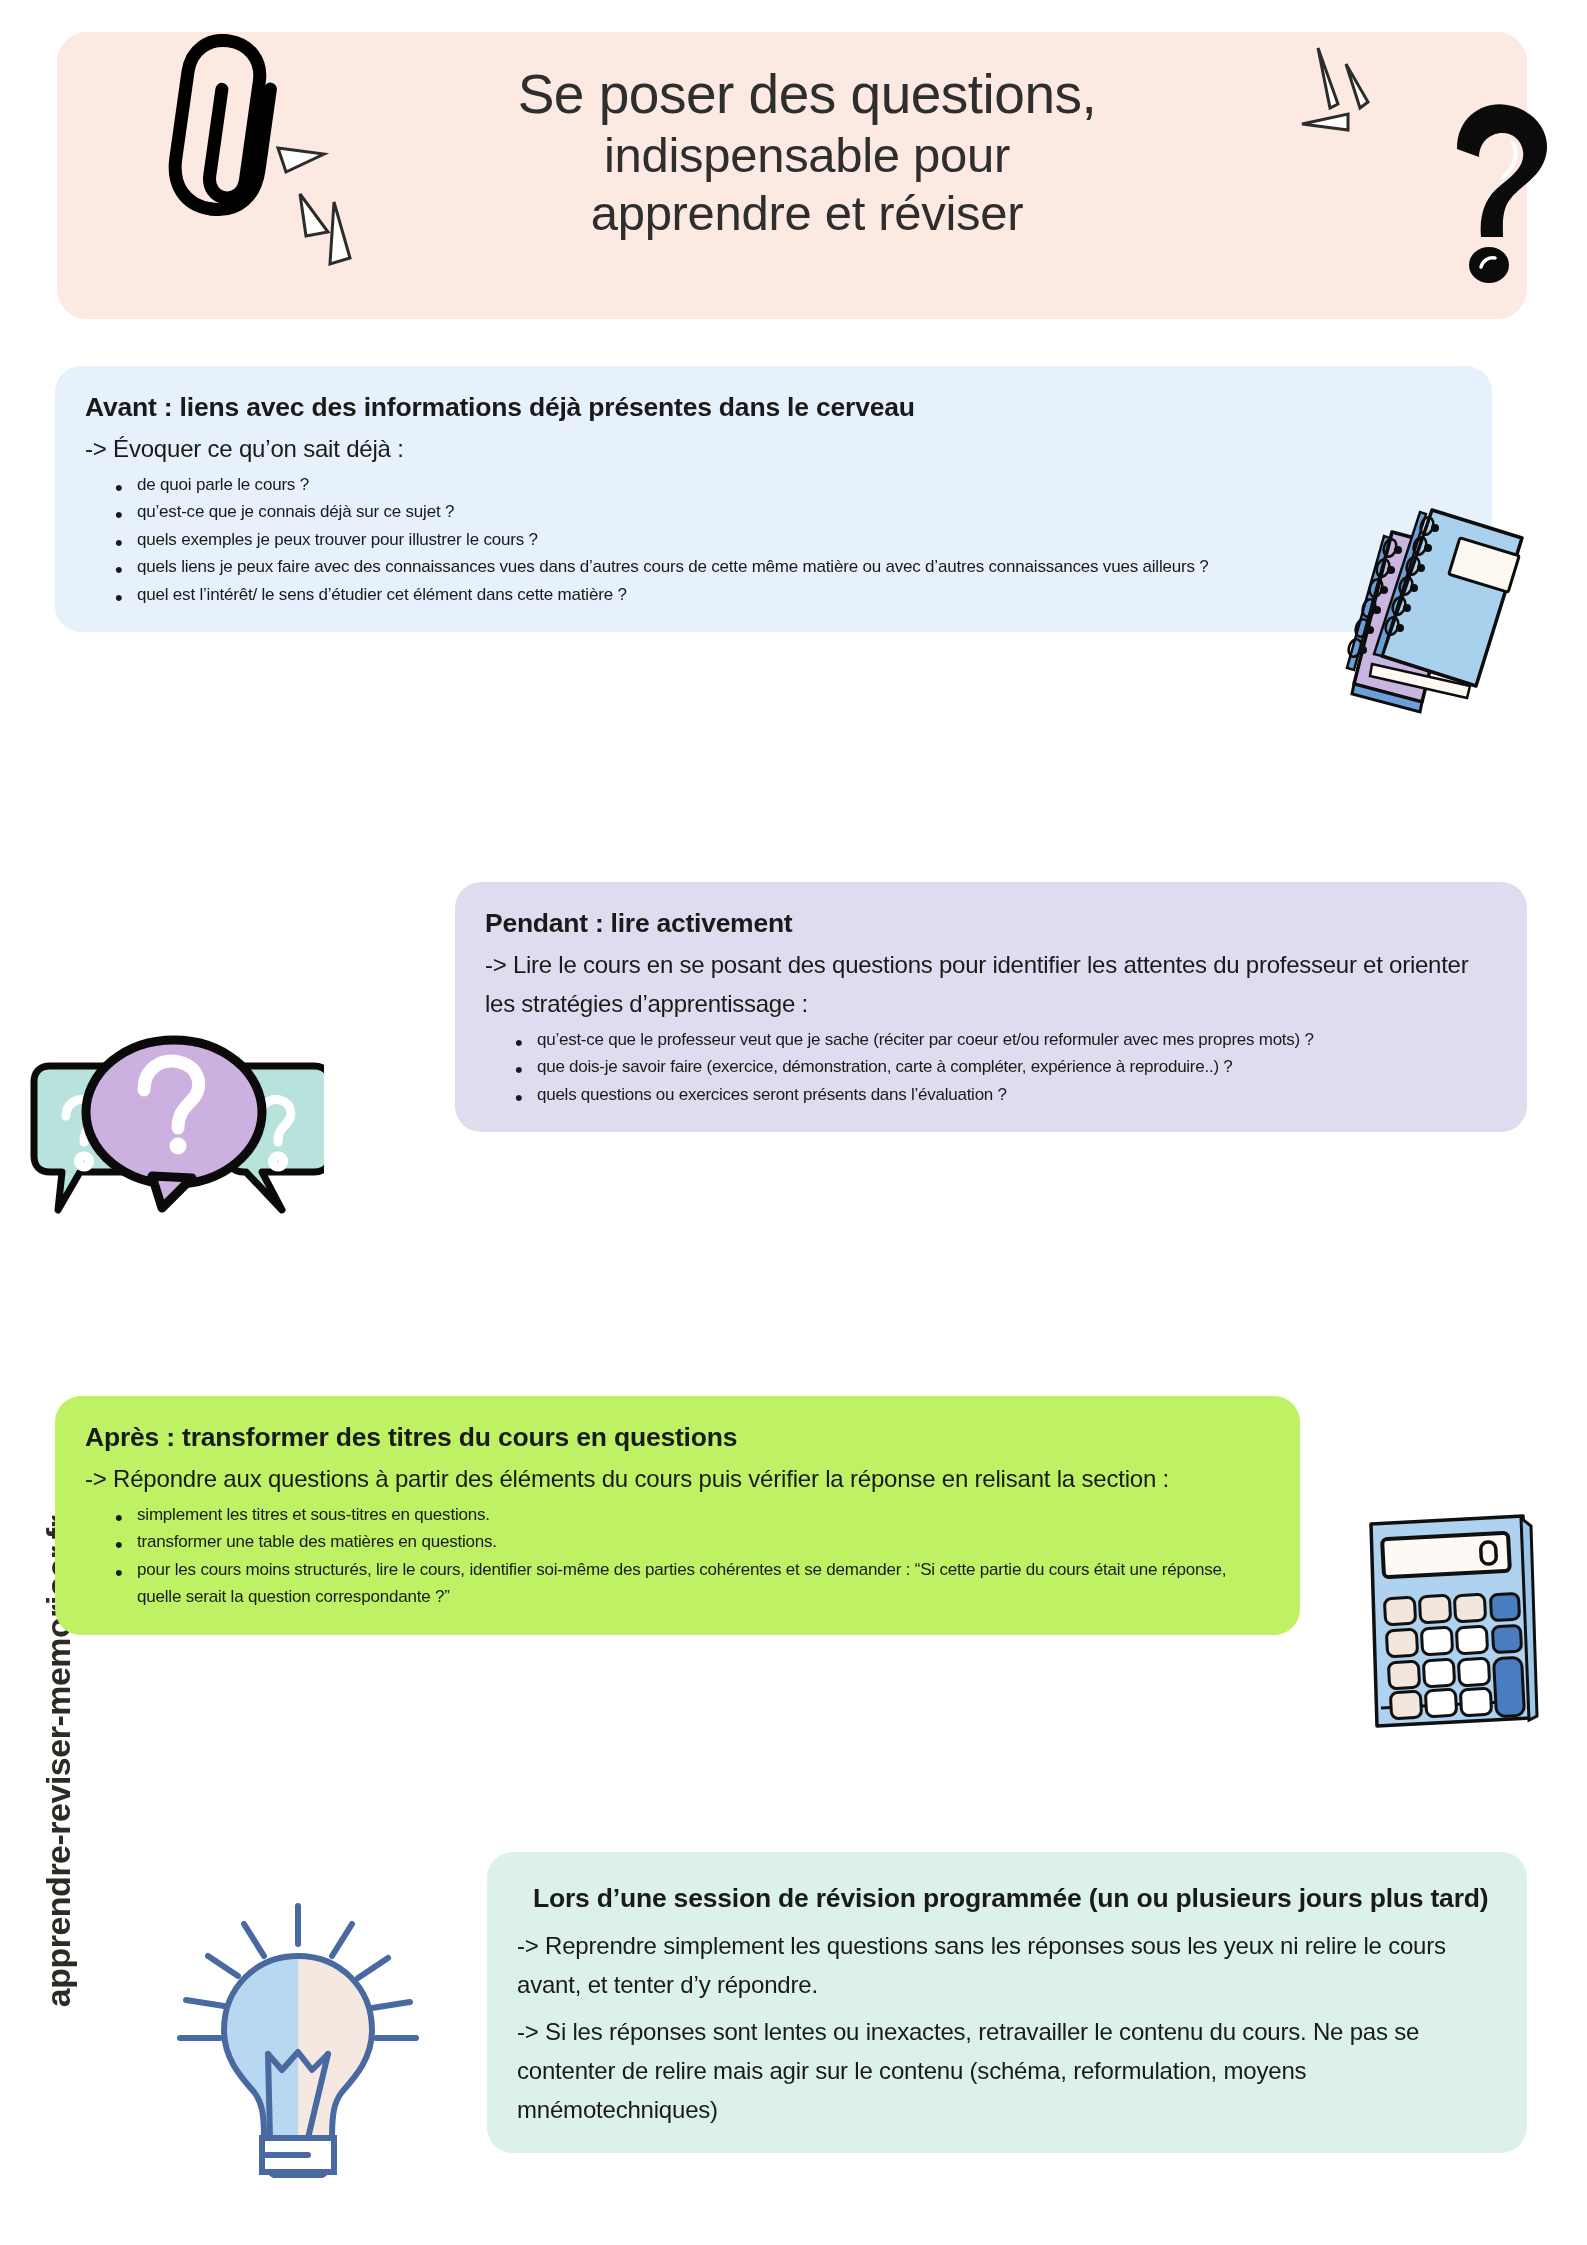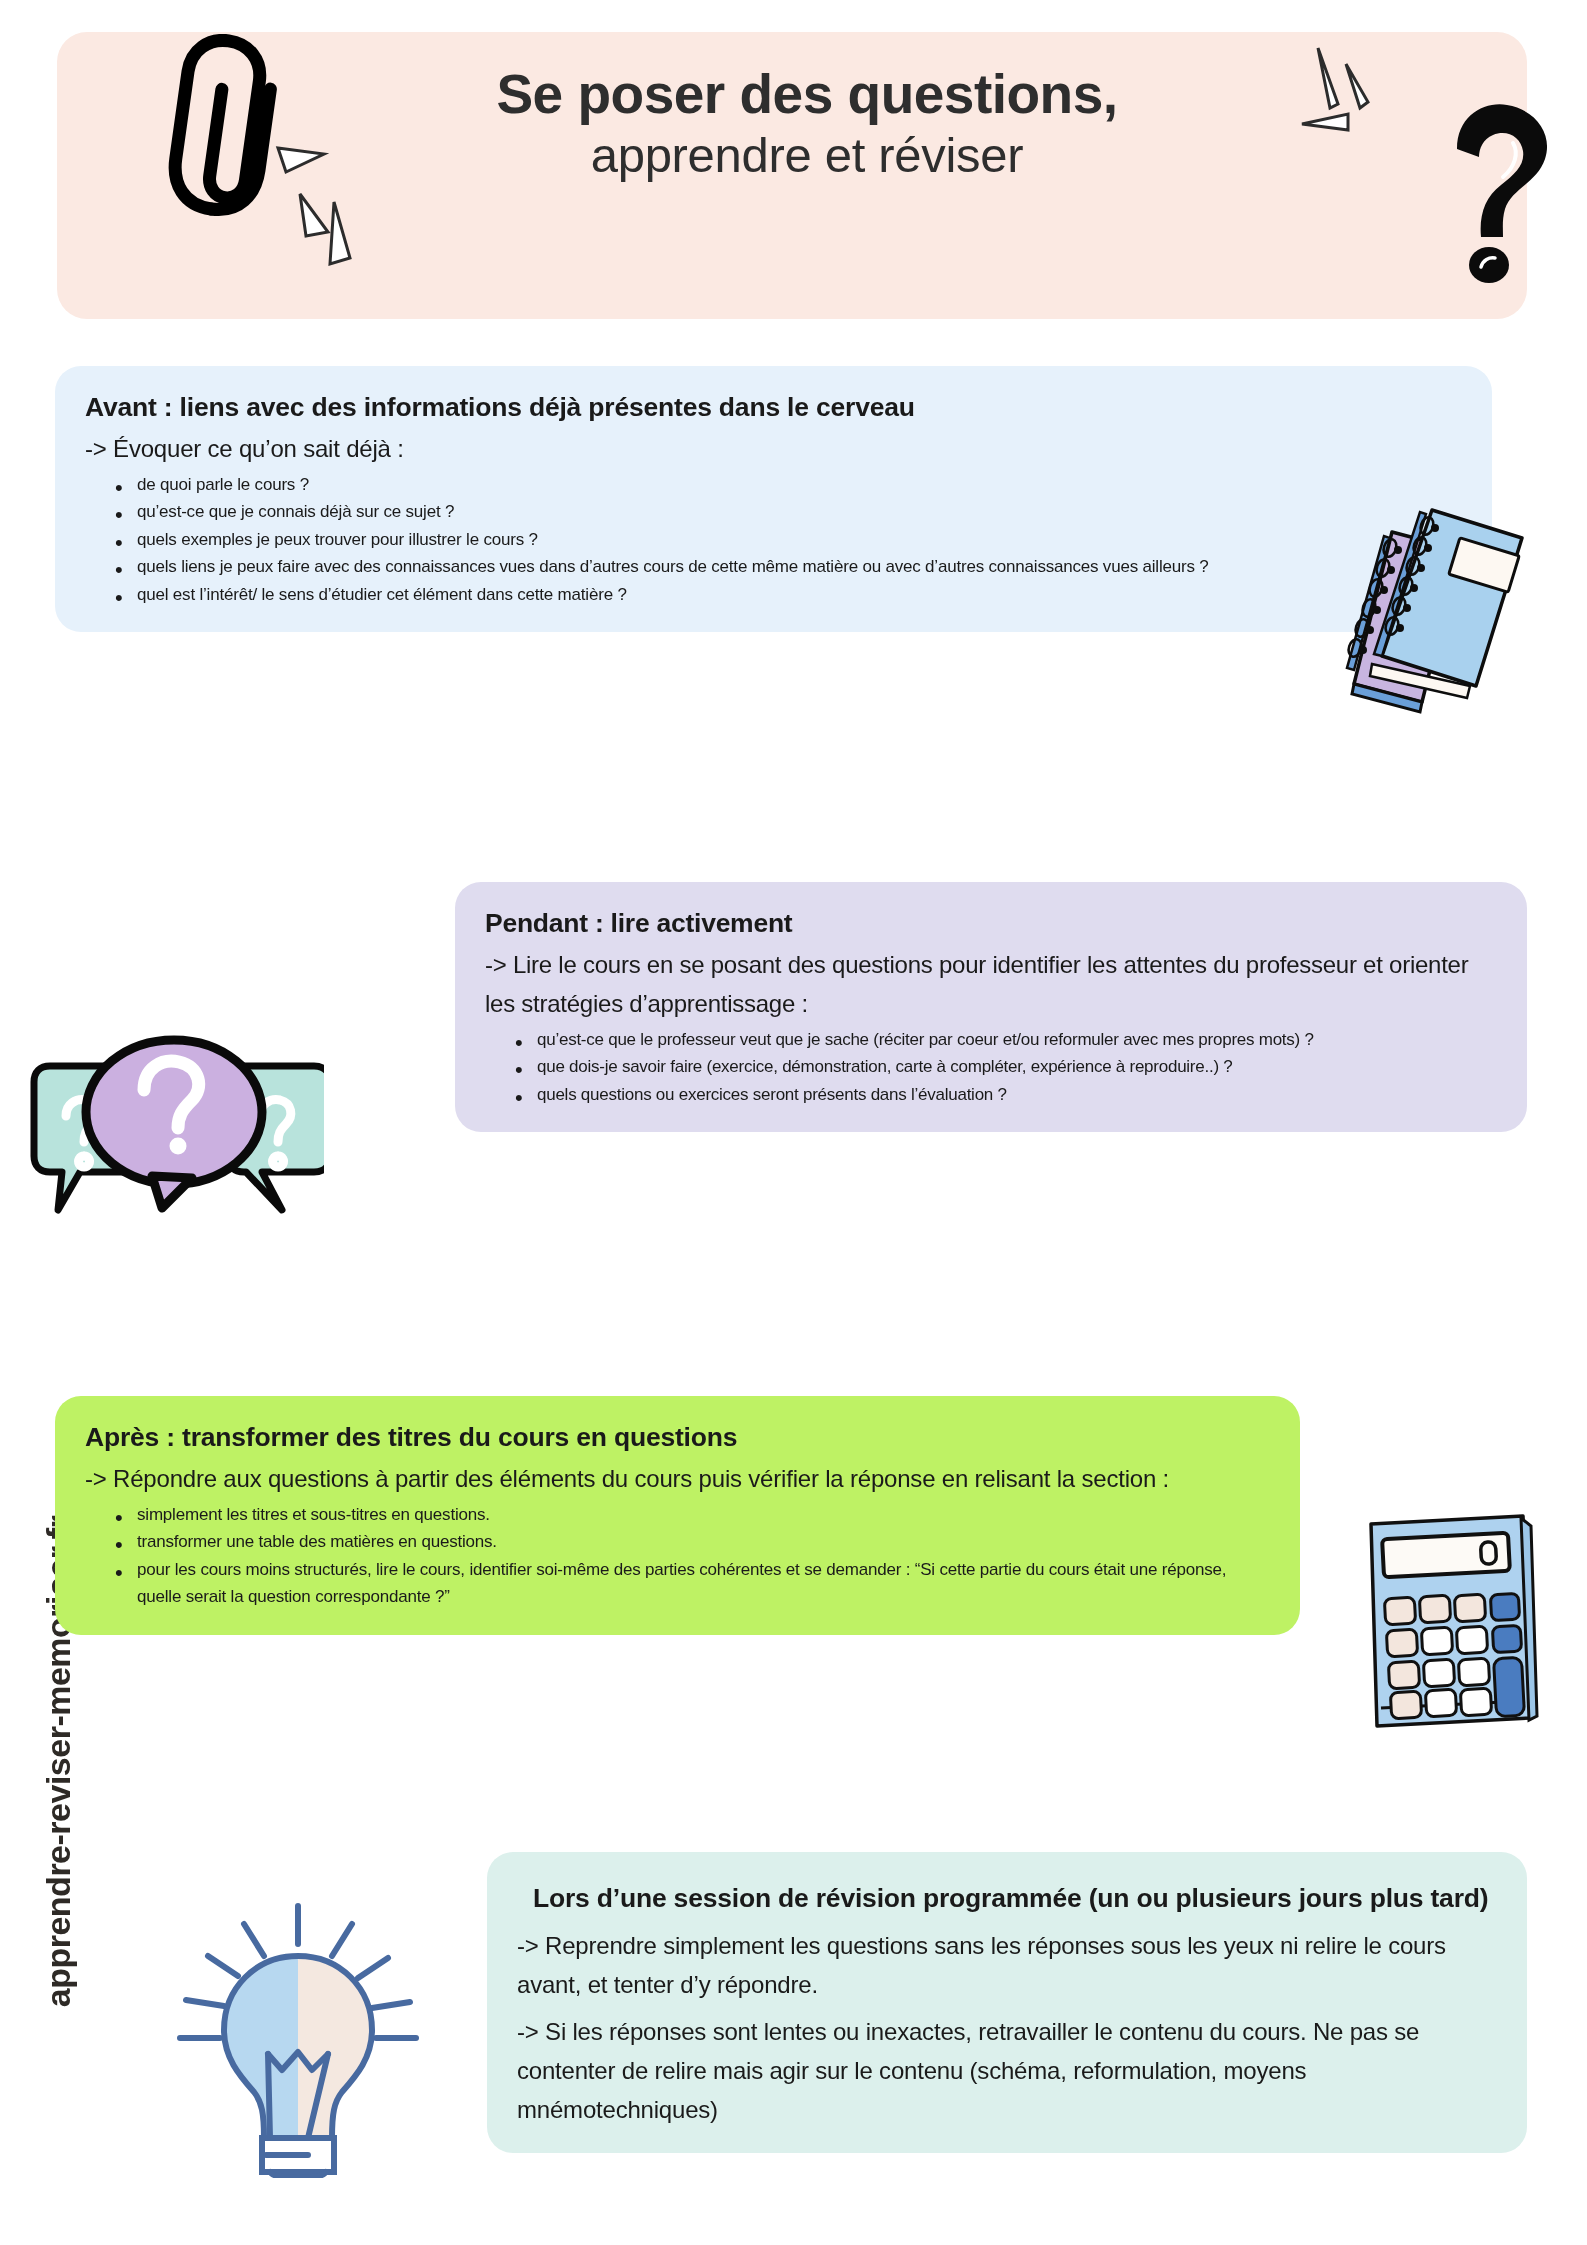--- a/index.html
+++ b/index.html
@@ -32,21 +32,21 @@
     left: 250px;
     top: 30px;
     width: 1000px;
     text-align: center;
     line-height: 1.18;
     color: #2e2e2e;
   }
   .header-title .l1 {
     display: block;
     font-size: 55px;
-    font-weight: bold;
+    font-weight: normal;
     letter-spacing: -0.5px;
     text-align: center;
   }
   .header-title .l2,
   .header-title .l3 {
     display: block;
     font-size: 49px;
     font-weight: normal;
     letter-spacing: -0.3px;
   }
@@ -198,20 +198,21 @@
   <svg class="qmark" viewBox="0 0 130 190">
     <path d="M20 52 C20 18 48 4 70 8 C100 13 116 38 108 62 C100 86 74 92 68 112 C65 122 66 132 66 140
              L44 140 C42 118 48 100 64 88 C78 77 88 68 86 54 C84 40 70 32 56 38 C46 42 42 52 42 60 Z" fill="#0b0b0b"></path>
     <ellipse cx="52" cy="168" rx="20" ry="18" fill="#0b0b0b"></ellipse>
     <path d="M76 46 C82 56 78 70 66 80" fill="none" stroke="#ffffff" stroke-width="4" stroke-linecap="round"></path>
     <path d="M44 170 C46 163 52 160 58 161" fill="none" stroke="#ffffff" stroke-width="3.5" stroke-linecap="round"></path>
   </svg>
 
   <div class="header-title">
     <span class="l1">Se poser des questions,</span>
+    <span class="l2">indispensable pour</span>
     <span class="l3">apprendre et réviser</span>
   </div>
 </div>
 
 <div class="watermark">apprendre-reviser-memoriser.fr</div>
 
 <div class="card" id="card-avant">
   <p class="card-title">Avant : liens avec des informations déjà présentes dans le cerveau</p>
   <p class="card-lead">-&gt; Évoquer ce qu’on sait déjà :</p>
   <ul>

